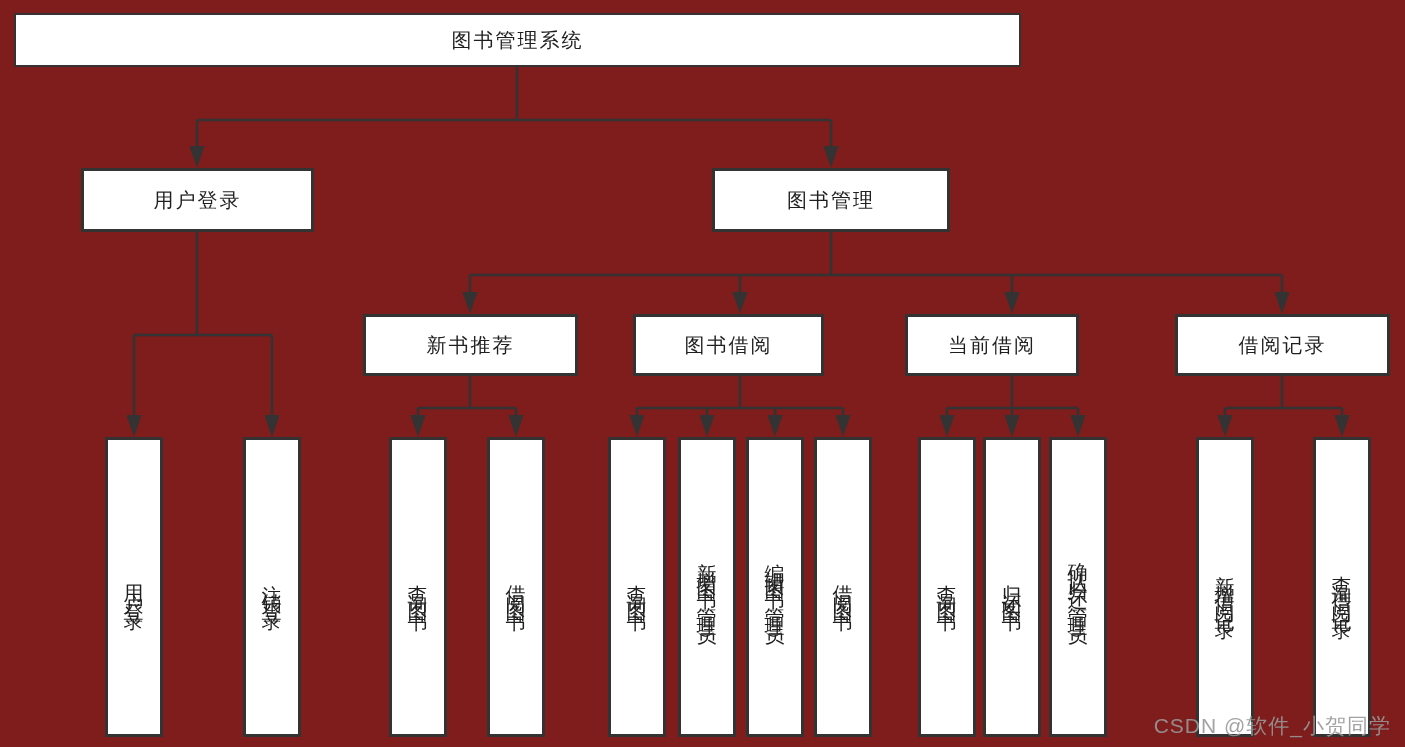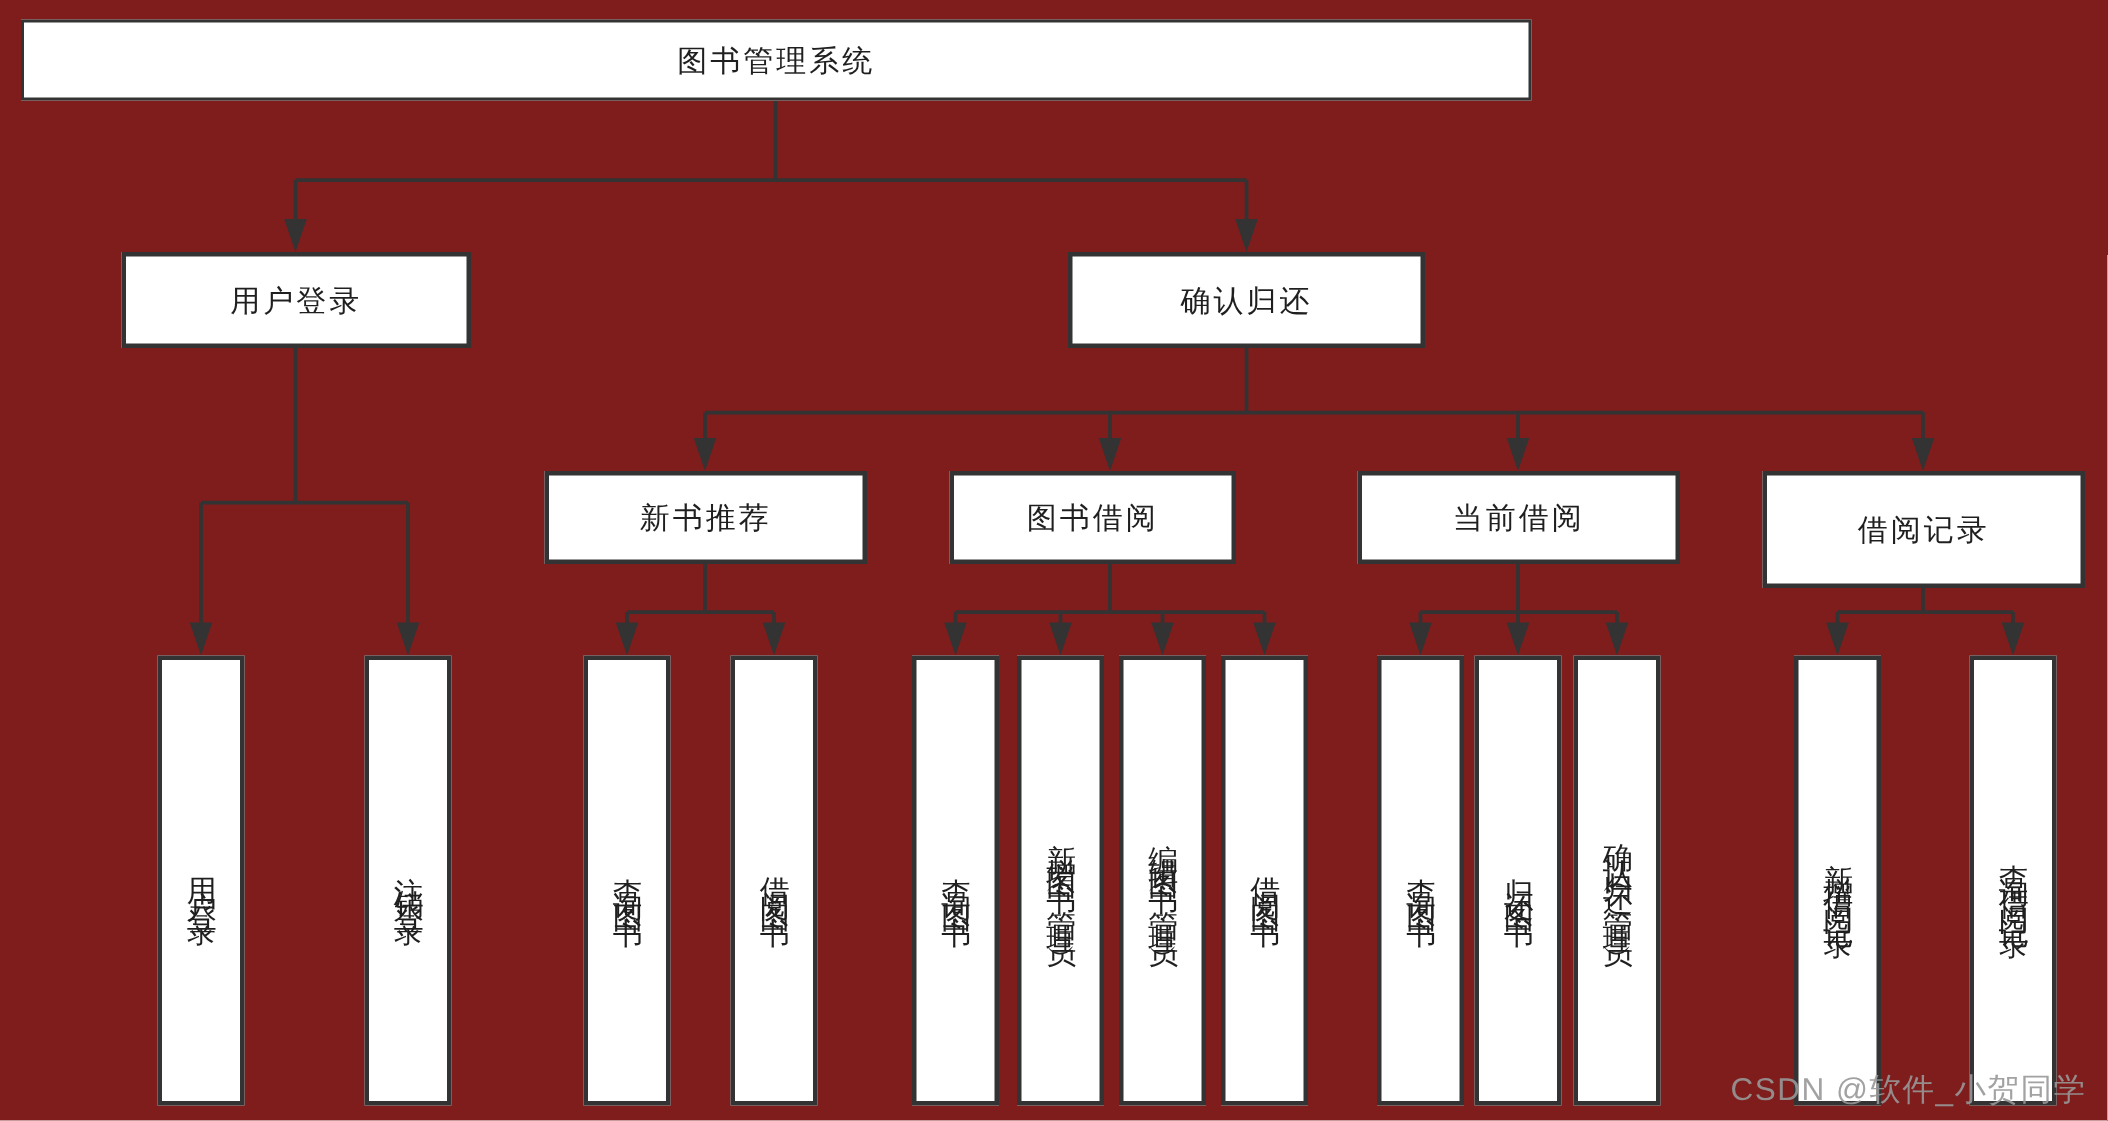--- a/index.html
+++ b/index.html
@@ -131,33 +131,33 @@
   </svg>
 
   <div class="node root" style="left:14px; top:13px; width:1007px; height:54px;">
     <span class="hlabel">图书管理系统</span>
   </div>
 
   <div class="node" style="left:81px; top:168px; width:233px; height:64px;">
     <span class="hlabel">用户登录</span>
   </div>
   <div class="node" style="left:712px; top:168px; width:238px; height:64px;">
-    <span class="hlabel">确认归还</span>
+    <span class="hlabel">图书管理</span>
   </div>
 
   <div class="node" style="left:363px; top:314px; width:215px; height:62px;align-items:center;">
     <span class="hlabel">新书推荐</span>
   </div>
   <div class="node" style="left:633px; top:314px; width:191px; height:62px;">
     <span class="hlabel">图书借阅</span>
   </div>
-  <div class="node" style="left:905px; top:314px; width:215px; height:62px;font-family:Liberation Serif, serif;">
+  <div class="node" style="left:905px; top:314px; width:174px; height:62px;font-family:Liberation Serif, serif;">
     <span class="hlabel">当前借阅</span>
   </div>
-  <div class="node" style="left:1175px; top:314px; width:215px; height:78px;">
+  <div class="node" style="left:1175px; top:314px; width:215px; height:62px;">
     <span class="hlabel">借阅记录</span>
   </div>
 
   <div class="node vnode" style="left:105px; top:437px; width:58px; height:300px;">
     <span class="vlabel">用户登录</span>
   </div>
   <div class="node vnode" style="left:243px; top:437px; width:58px; height:300px;">
     <span class="vlabel">注销登录</span>
   </div>
 

